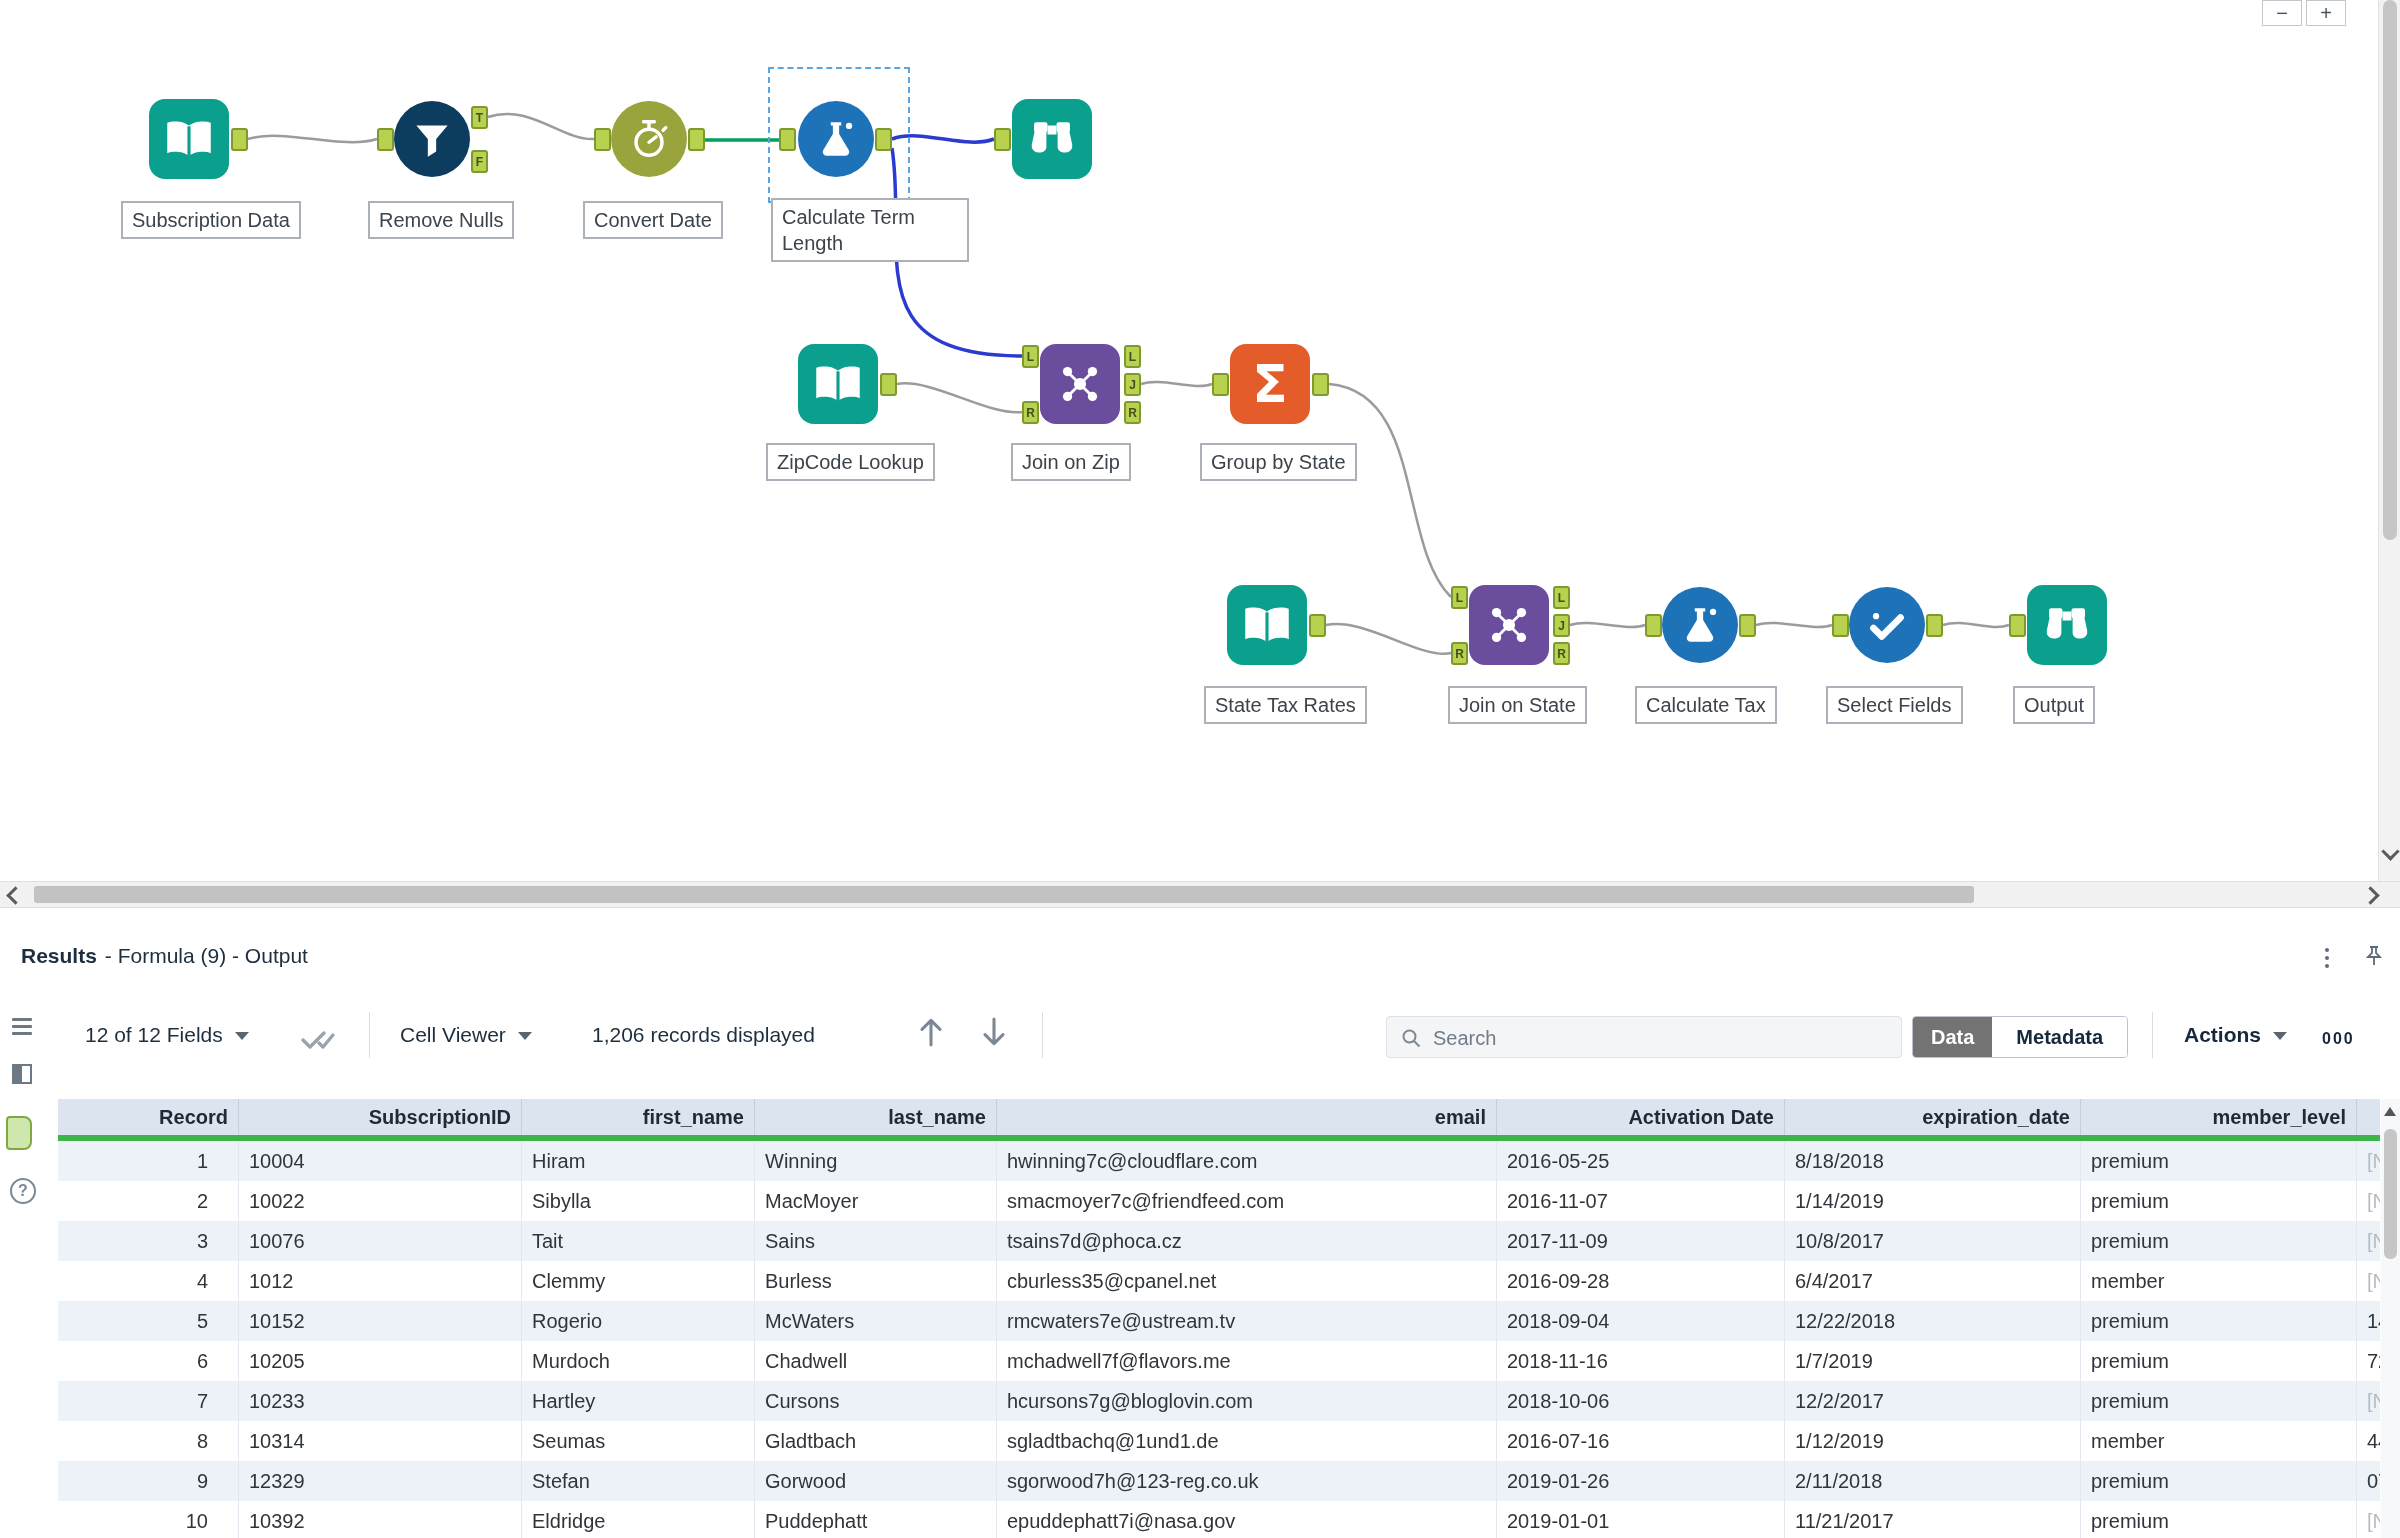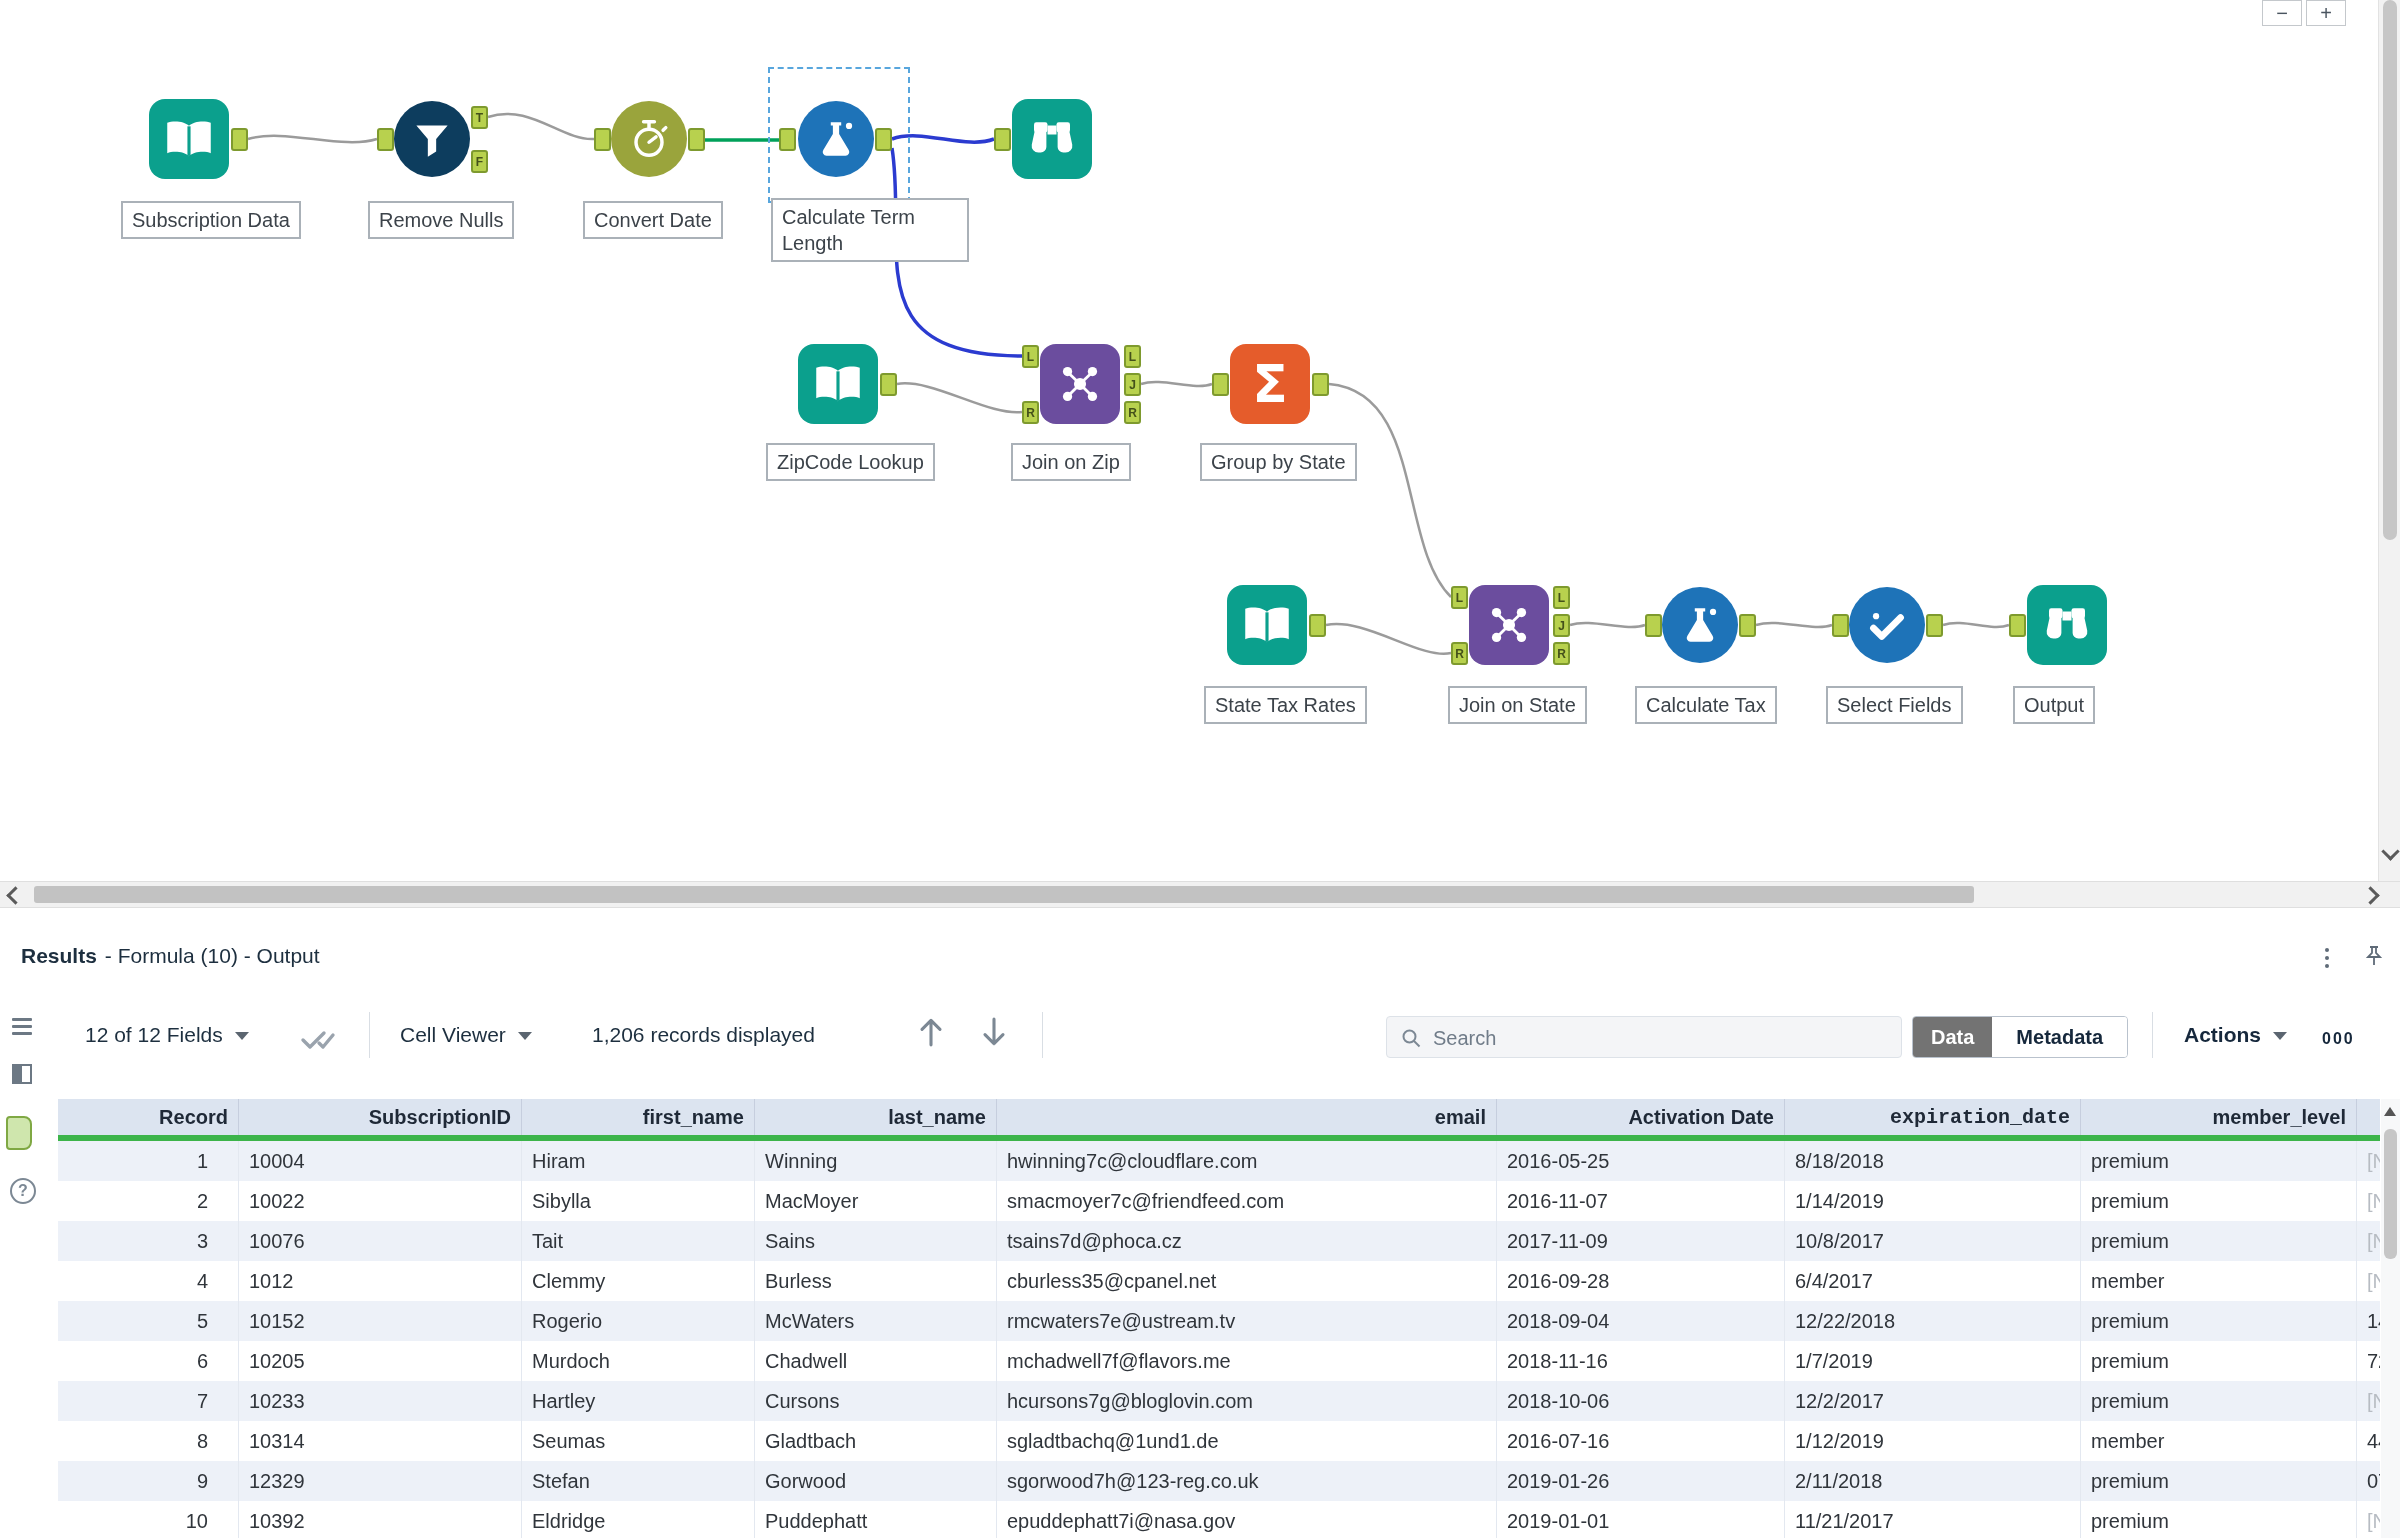--- a/index.html
+++ b/index.html
@@ -296,21 +296,21 @@
 
   <div id="hscroll">
     <span class="chev left arr-l"></span>
     <div class="thumb"></div>
     <span class="chev right arr-r"></span>
   </div>
 
   <div id="results">
 
     <div class="res-title">
-      <b>Results</b><span>-  Formula (10) - Output</span>
+      <b>Results</b><span>-  Formula (9) - Output</span>
     </div>
     <div class="vdots">
         <i></i>
         <i></i>
         <i></i>
       </div>
     <div class="pin">
       <svg width="24" height="24" viewBox="0 0 24 24" fill="none" stroke="#5f6b78" stroke-width="1.8">
           <path d="M8 3h8M10 3v6l-4 4h12l-4-4V3M12 13v8"></path>
         </svg>
@@ -369,21 +369,21 @@
     <div id="table-wrap">
       <table>
         <thead>
             <tr id="head-row">
               <th style="width: 160px;">Record</th>
               <th style="width: 262px;">SubscriptionID</th>
               <th style="width: 212px;">first_name</th>
               <th style="width: 221px;">last_name</th>
               <th style="width: 479px;">email</th>
               <th style="width: 267px;">Activation Date</th>
-              <th style="width: 275px; font-family: Liberation Mono, monospace;">expiration_date</th>
+              <th style="width: 275px;">expiration_date</th>
               <th style="width: 255px;">member_level</th>
               <th style="width: 191px;">billing_zip</th>
             </tr>
           </thead>
         <tbody id="body-rows">
             <tr>
               <td>1</td>
               <td>10004</td>
               <td>Hiram</td>
               <td>Winning</td>

